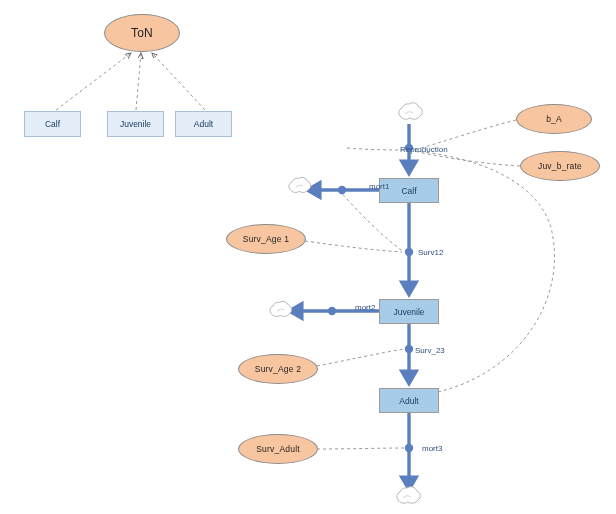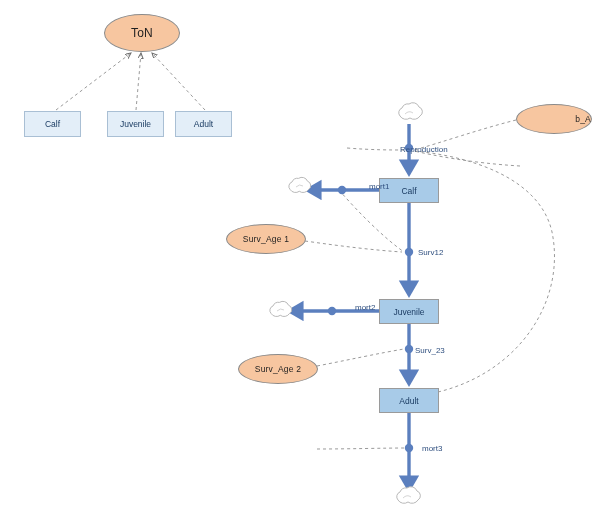--- a/index.html
+++ b/index.html
@@ -131,33 +131,39 @@
       <path d="M277,311 q3.5,-3.5 7,-1"></path>
       <path d="M403,498 q4,-4 8,-1"></path>
     </g>
   </svg>
 
   <div class="conv big" style="left:104px;top:14px;width:76px;height:38px;">
     <span>ToN</span>
   </div>
 
 
-  <div class="conv" style="left:516px;top:104px;width:76px;height:30px;justify-content:flex-end;">
+  <div class="conv" style="left:516px;top:104px;width:76px;height:30px;">
     <span>b_A</span>
   </div>
 
+  <div class="conv" style="left:520px;top:151px;width:80px;height:30px;">
+    <span>Juv_b_rate</span>
+  </div>
 
   <div class="conv" style="left:226px;top:224px;width:80px;height:30px;">
     <span>Surv_Age 1</span>
   </div>
 
   <div class="conv" style="left:238px;top:354px;width:80px;height:30px;">
     <span>Surv_Age 2</span>
   </div>
 
+  <div class="conv" style="left:238px;top:434px;width:80px;height:30px;">
+    <span>Surv_Adult</span>
+  </div>
 
   <div class="stock" style="left:379px;top:178px;width:60px;height:25px;">
     <span>Calf</span>
   </div>
 
   <div class="stock" style="left:379px;top:299px;width:60px;height:25px;">
     <span>Juvenile</span>
   </div>
 
   <div class="stock" style="left:379px;top:388px;width:60px;height:25px;">

